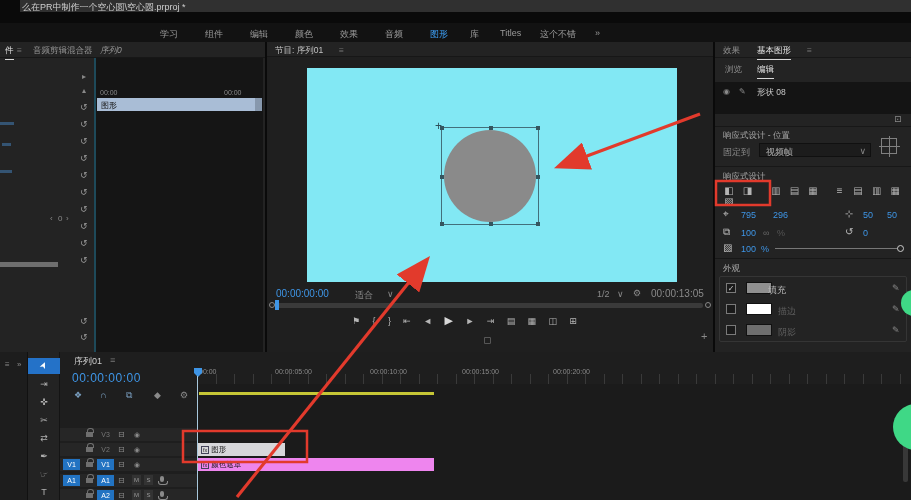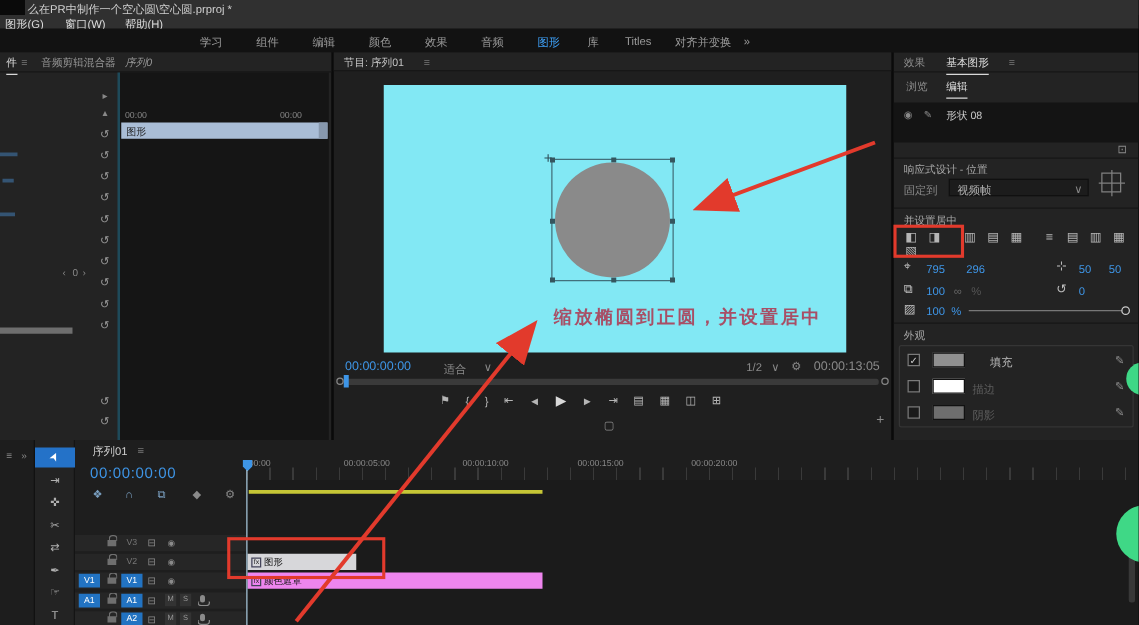--- a/index.html
+++ b/index.html
@@ -52,37 +52,32 @@
 </style>
 </head>
 <body>
 
 <div id="root">
 
   <div class="abs bar-top" style="left:0;top:0;width:911px;height:12px;margin-left:20px;">
     <span class="abs" style="left:2px;top:1px;font-size:9px;color:#cfcfcf;white-space:nowrap;">么在PR中制作一个空心圆\空心圆.prproj *</span>
   </div>
 
-  <div class="abs bar-top" style="left:0;top:12px;width:911px;height:11px;">
-    <span class="abs" style="left:4px;top:1px;color:#ddd;">图形(G)</span>
-    <span class="abs" style="left:52px;top:1px;color:#ddd;">窗口(W)</span>
-    <span class="abs" style="left:100px;top:1px;color:#ddd;">帮助(H)</span>
-  </div>
 
   <div class="abs" style="left:0;top:23px;width:911px;height:19px;background:#121212;">
     <span class="abs" style="left:160px;top:5px;color:#9a9a9a;">学习</span>
     <span class="abs" style="left:205px;top:5px;color:#9a9a9a;">组件</span>
     <span class="abs" style="left:250px;top:5px;color:#9a9a9a;">编辑</span>
     <span class="abs" style="left:295px;top:5px;color:#9a9a9a;">颜色</span>
     <span class="abs" style="left:340px;top:5px;color:#9a9a9a;">效果</span>
     <span class="abs" style="left:385px;top:5px;color:#9a9a9a;">音频</span>
     <span class="abs" style="left:430px;top:5px;color:#3ea0f7;">图形</span>
     <span class="abs" style="left:470px;top:5px;color:#9a9a9a;">库</span>
     <span class="abs" style="left:500px;top:5px;color:#9a9a9a;">Titles</span>
-    <span class="abs" style="left:540px;top:5px;color:#9a9a9a;">对齐并变换</span>
+    <span class="abs" style="left:540px;top:5px;color:#9a9a9a;">这个不错</span>
     <span class="abs" style="left:595px;top:5px;color:#9a9a9a;">»</span>
   </div>
 
   <div class="panel" style="left:0;top:42px;width:265px;height:310px;">
     <div class="abs" style="left:0;top:0;width:265px;height:16px;background:#232323;border-bottom:1px solid #171717;">
       <span class="abs tab-underline" style="left:5px;top:3px;font-size:8.5px;">件</span>
       <span class="abs" style="left:17px;top:3px;color:#777;font-size:8.5px;">≡</span>
       <span class="abs" style="left:33px;top:3px;color:#969696;font-size:8.5px;">音频剪辑混合器</span>
       <span class="abs" style="left:100px;top:3px;color:#969696;font-size:8.5px;font-style:italic;">序列0</span>
     </div>
@@ -136,22 +131,20 @@
         <div class="handle" style="left:-2px;top:47px;"></div>
         <div class="handle" style="right:-2px;top:47px;"></div>
         <div class="handle" style="left:-2px;bottom:-2px;"></div>
         <div class="handle" style="left:47px;bottom:-2px;"></div>
         <div class="handle" style="right:-2px;bottom:-2px;"></div>
         <span class="abs" style="left:-7px;top:-9px;color:#2e4e58;font-size:12px;">+</span>
       </div>
 
       <div class="abs" style="left:137px;top:62px;width:92px;height:92px;border-radius:50%;background:#8a8a8a;"></div>
 
-      <span class="abs" style="left:136px;top:176px;font-family:'Liberation Serif','DejaVu Serif',serif;
-            font-size:14.5px;font-weight:700;letter-spacing:2px;color:#a84f66;white-space:nowrap;">缩放椭圆到正圆，并设置居中</span>
     </div>
 
     <span class="abs txt-blu" style="left:9px;top:246px;font-size:10px;">00:00:00:00</span>
     <span class="abs txt-dim" style="left:88px;top:247px;">适合</span>
     <span class="abs txt-dim" style="left:120px;top:247px;">∨</span>
     <span class="abs txt-dim" style="left:330px;top:247px;">1/2</span>
     <span class="abs txt-dim" style="left:350px;top:247px;">∨</span>
     <span class="abs txt-dim" style="left:366px;top:246px;">⚙</span>
     <span class="abs txt-dim" style="left:384px;top:246px;font-size:10px;">00:00:13:05</span>
 
@@ -197,21 +190,21 @@
     <div class="abs" style="left:0;top:84px;width:196px;height:1px;background:#171717;"></div>
     <span class="abs" style="left:8px;top:88px;color:#a8a8a8;font-size:8.5px;">响应式设计 - 位置</span>
     <span class="abs txt-dim" style="left:8px;top:104px;">固定到</span>
     <div class="abs" style="left:44px;top:101px;width:112px;height:14px;background:#1c1c1c;border:1px solid #101010;">
       <span style="position:absolute;left:6px;top:2px;color:#b0b0b0;">视频帧</span>
       <span style="position:absolute;right:4px;top:2px;color:#888;">∨</span>
     </div>
     <div class="pin-widget" style="left:166px;top:96px;"></div>
 
     <div class="abs" style="left:0;top:124px;width:196px;height:1px;background:#171717;"></div>
-    <span class="abs" style="left:8px;top:129px;color:#a8a8a8;font-size:8.5px;">并设置居中</span>
+    <span class="abs" style="left:8px;top:129px;color:#a8a8a8;font-size:8.5px;">响应式设计</span>
     <div class="abs" style="left:6px;top:143px;width:184px;height:15px;">
       <span class="gi fs10" style="width:16px;">◧</span>
       <span class="gi fs10" style="width:16px;">◨</span>
       <span class="gi fs10" style="width:16px;margin-left:10px;">▥</span>
       <span class="gi fs10" style="width:16px;">▤</span>
       <span class="gi fs10" style="width:16px;">▦</span>
       <span class="gi fs10" style="width:16px;margin-left:8px;">≡</span>
       <span class="gi fs10" style="width:16px;">▤</span>
       <span class="gi fs10" style="width:16px;">▥</span>
       <span class="gi fs10" style="width:16px;">▦</span>
@@ -237,21 +230,21 @@
     <span class="abs txt-blu" style="left:46px;top:202px;">%</span>
     <div class="abs" style="left:60px;top:206px;width:126px;height:1px;background:#777;"></div>
     <div class="abs" style="left:182px;top:203px;width:7px;height:7px;border:1px solid #ccc;border-radius:50%;background:#232323;"></div>
 
     <div class="abs" style="left:0;top:216px;width:196px;height:1px;background:#171717;"></div>
     <span class="abs" style="left:8px;top:221px;color:#a8a8a8;font-size:8.5px;">外观</span>
     <div class="abs" style="left:4px;top:234px;width:188px;height:66px;border:1px solid #353535;border-radius:2px;">
 
       <span class="cbx" style="position:absolute;left:6px;top:6px;">✓</span>
       <span class="swatch" style="position:absolute;left:26px;top:5px;background:#909090;"></span>
-      <span class="abs txt-mid" style="left:72px;top:7px;text-align:center;">填充</span>
+      <span class="abs txt-mid" style="left:48px;top:7px;text-align:center;">填充</span>
       <span class="abs txt-dim" style="left:172px;top:6px;">✎</span>
 
       <span class="cbx" style="position:absolute;left:6px;top:27px;"></span>
       <span class="swatch" style="position:absolute;left:26px;top:26px;background:#ffffff;"></span>
       <span class="abs" style="left:58px;top:28px;color:#5e5e5e;">描边</span>
       <span class="abs txt-dim" style="left:172px;top:27px;">✎</span>
 
       <span class="cbx" style="position:absolute;left:6px;top:48px;"></span>
       <span class="swatch" style="position:absolute;left:26px;top:47px;background:#6e6e6e;"></span>
       <span class="abs" style="left:58px;top:49px;color:#5e5e5e;">阴影</span>

